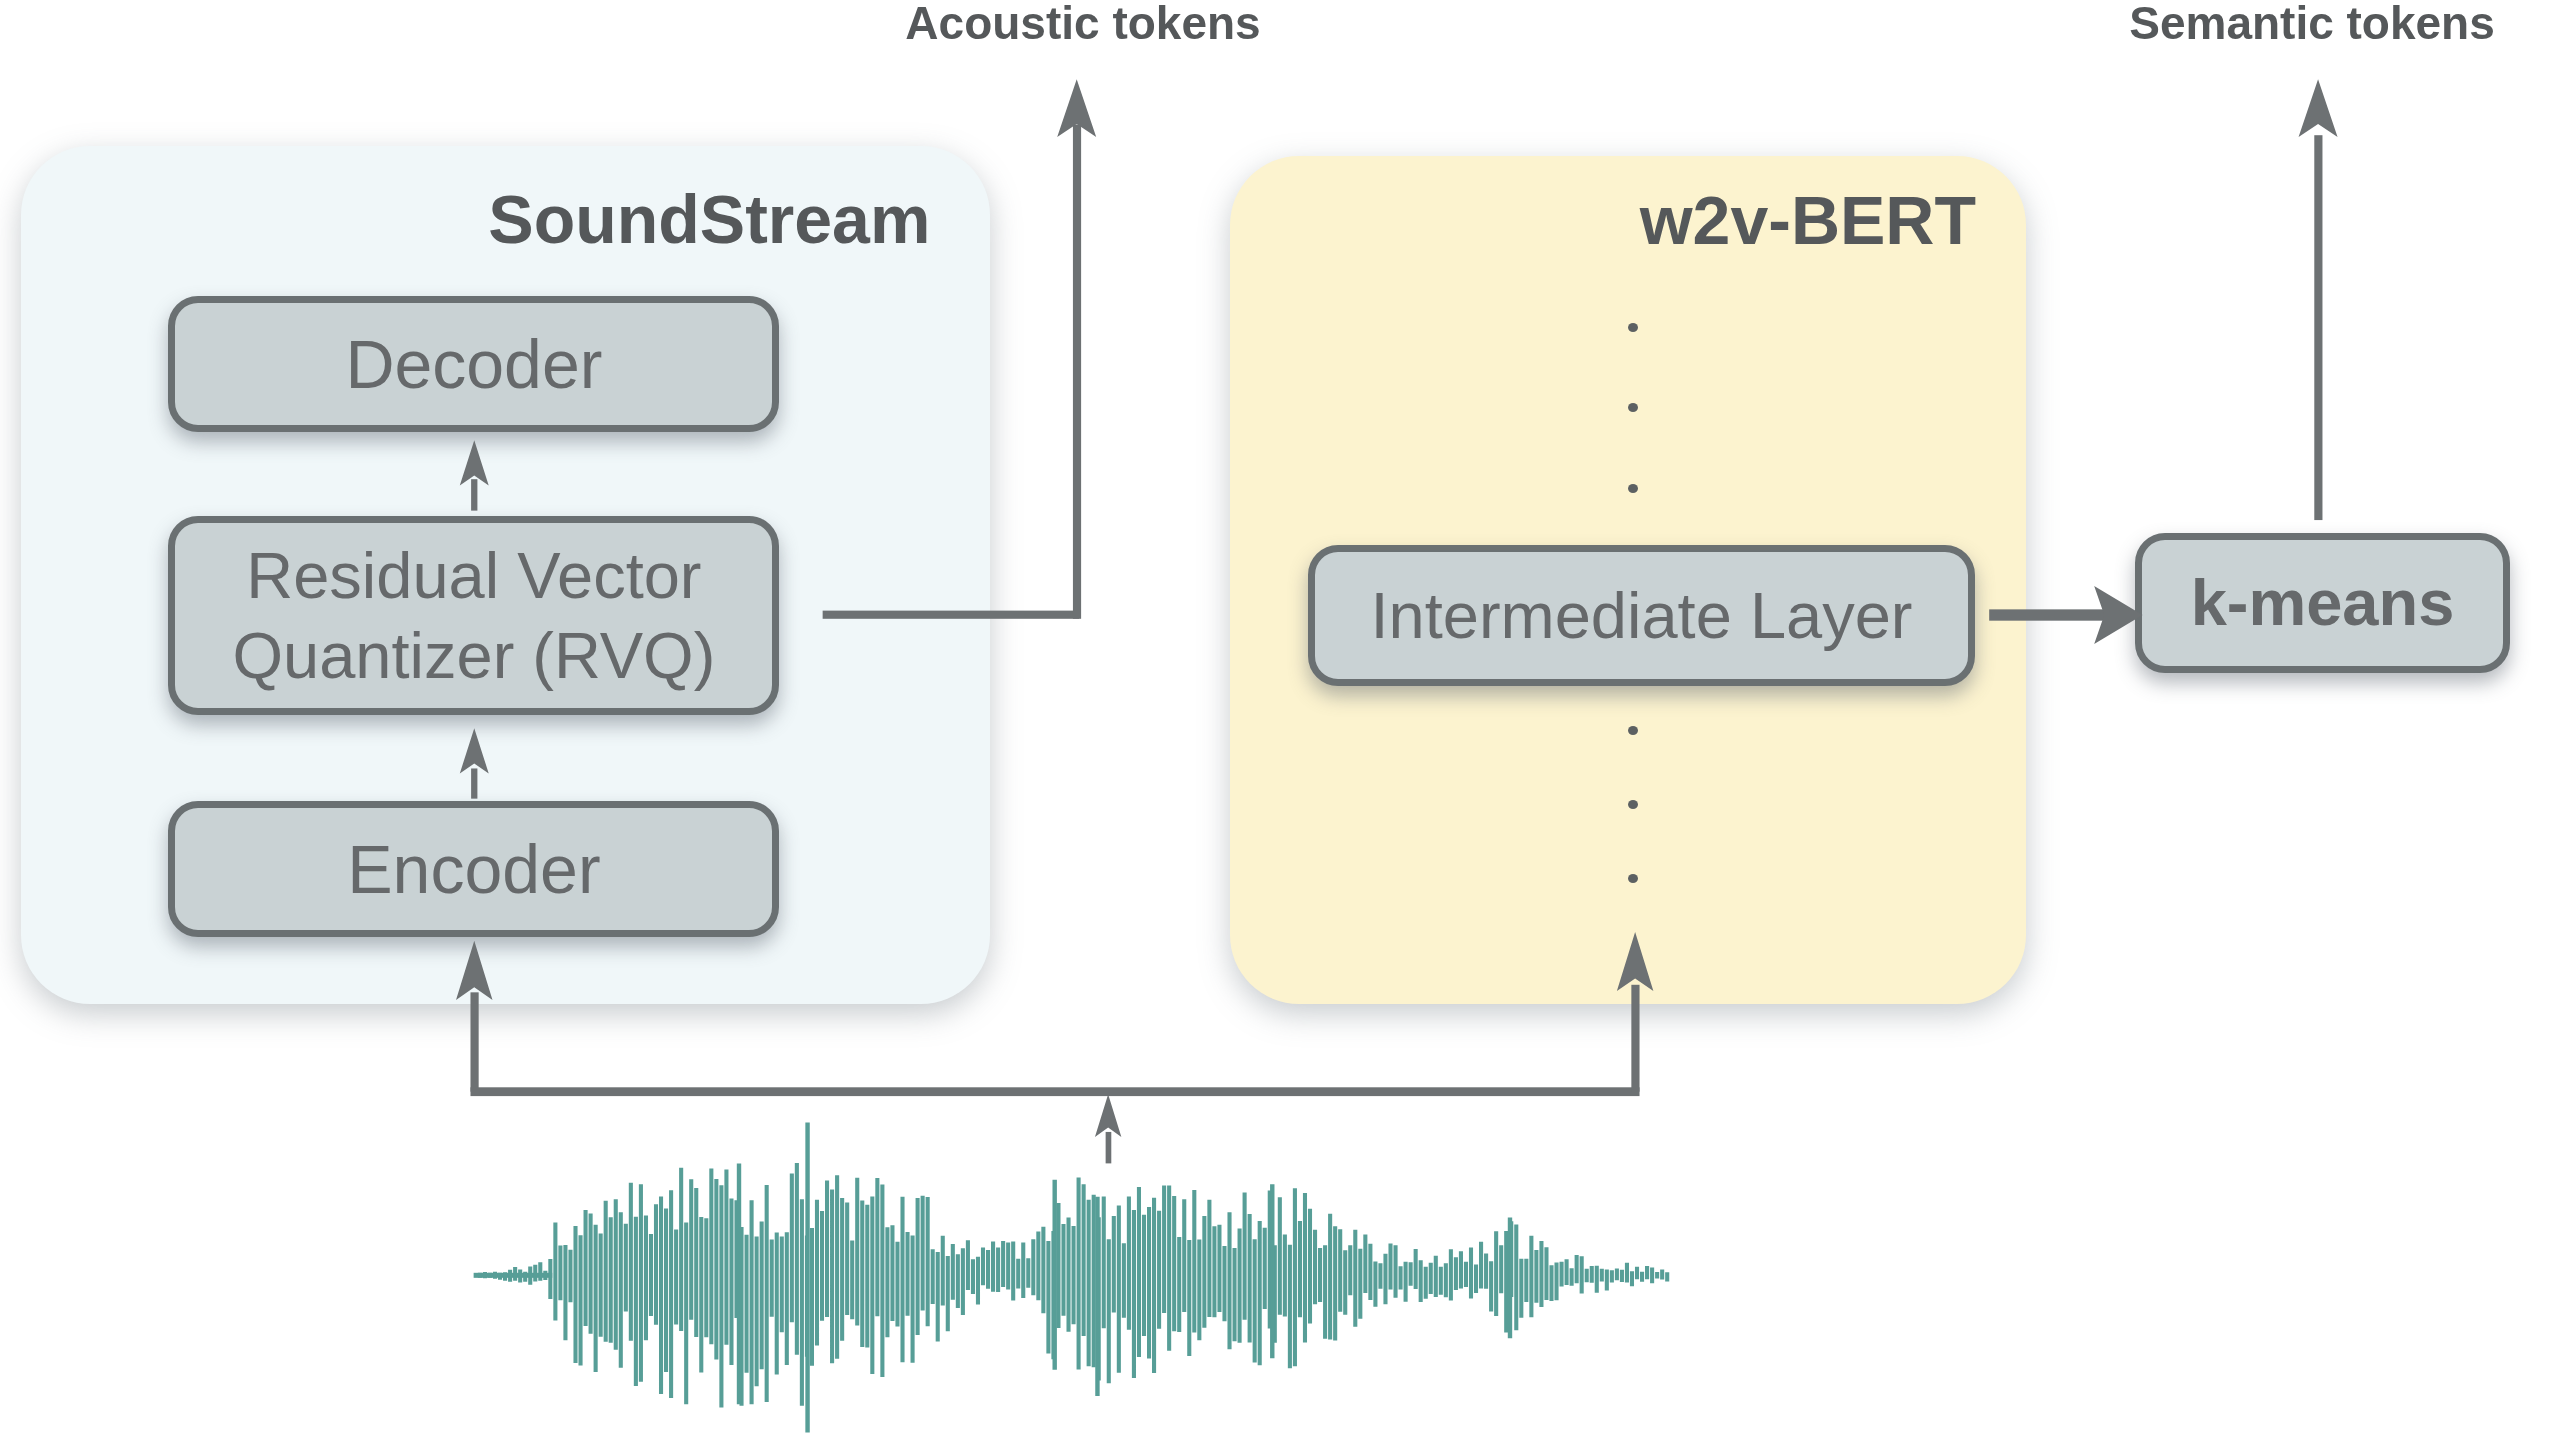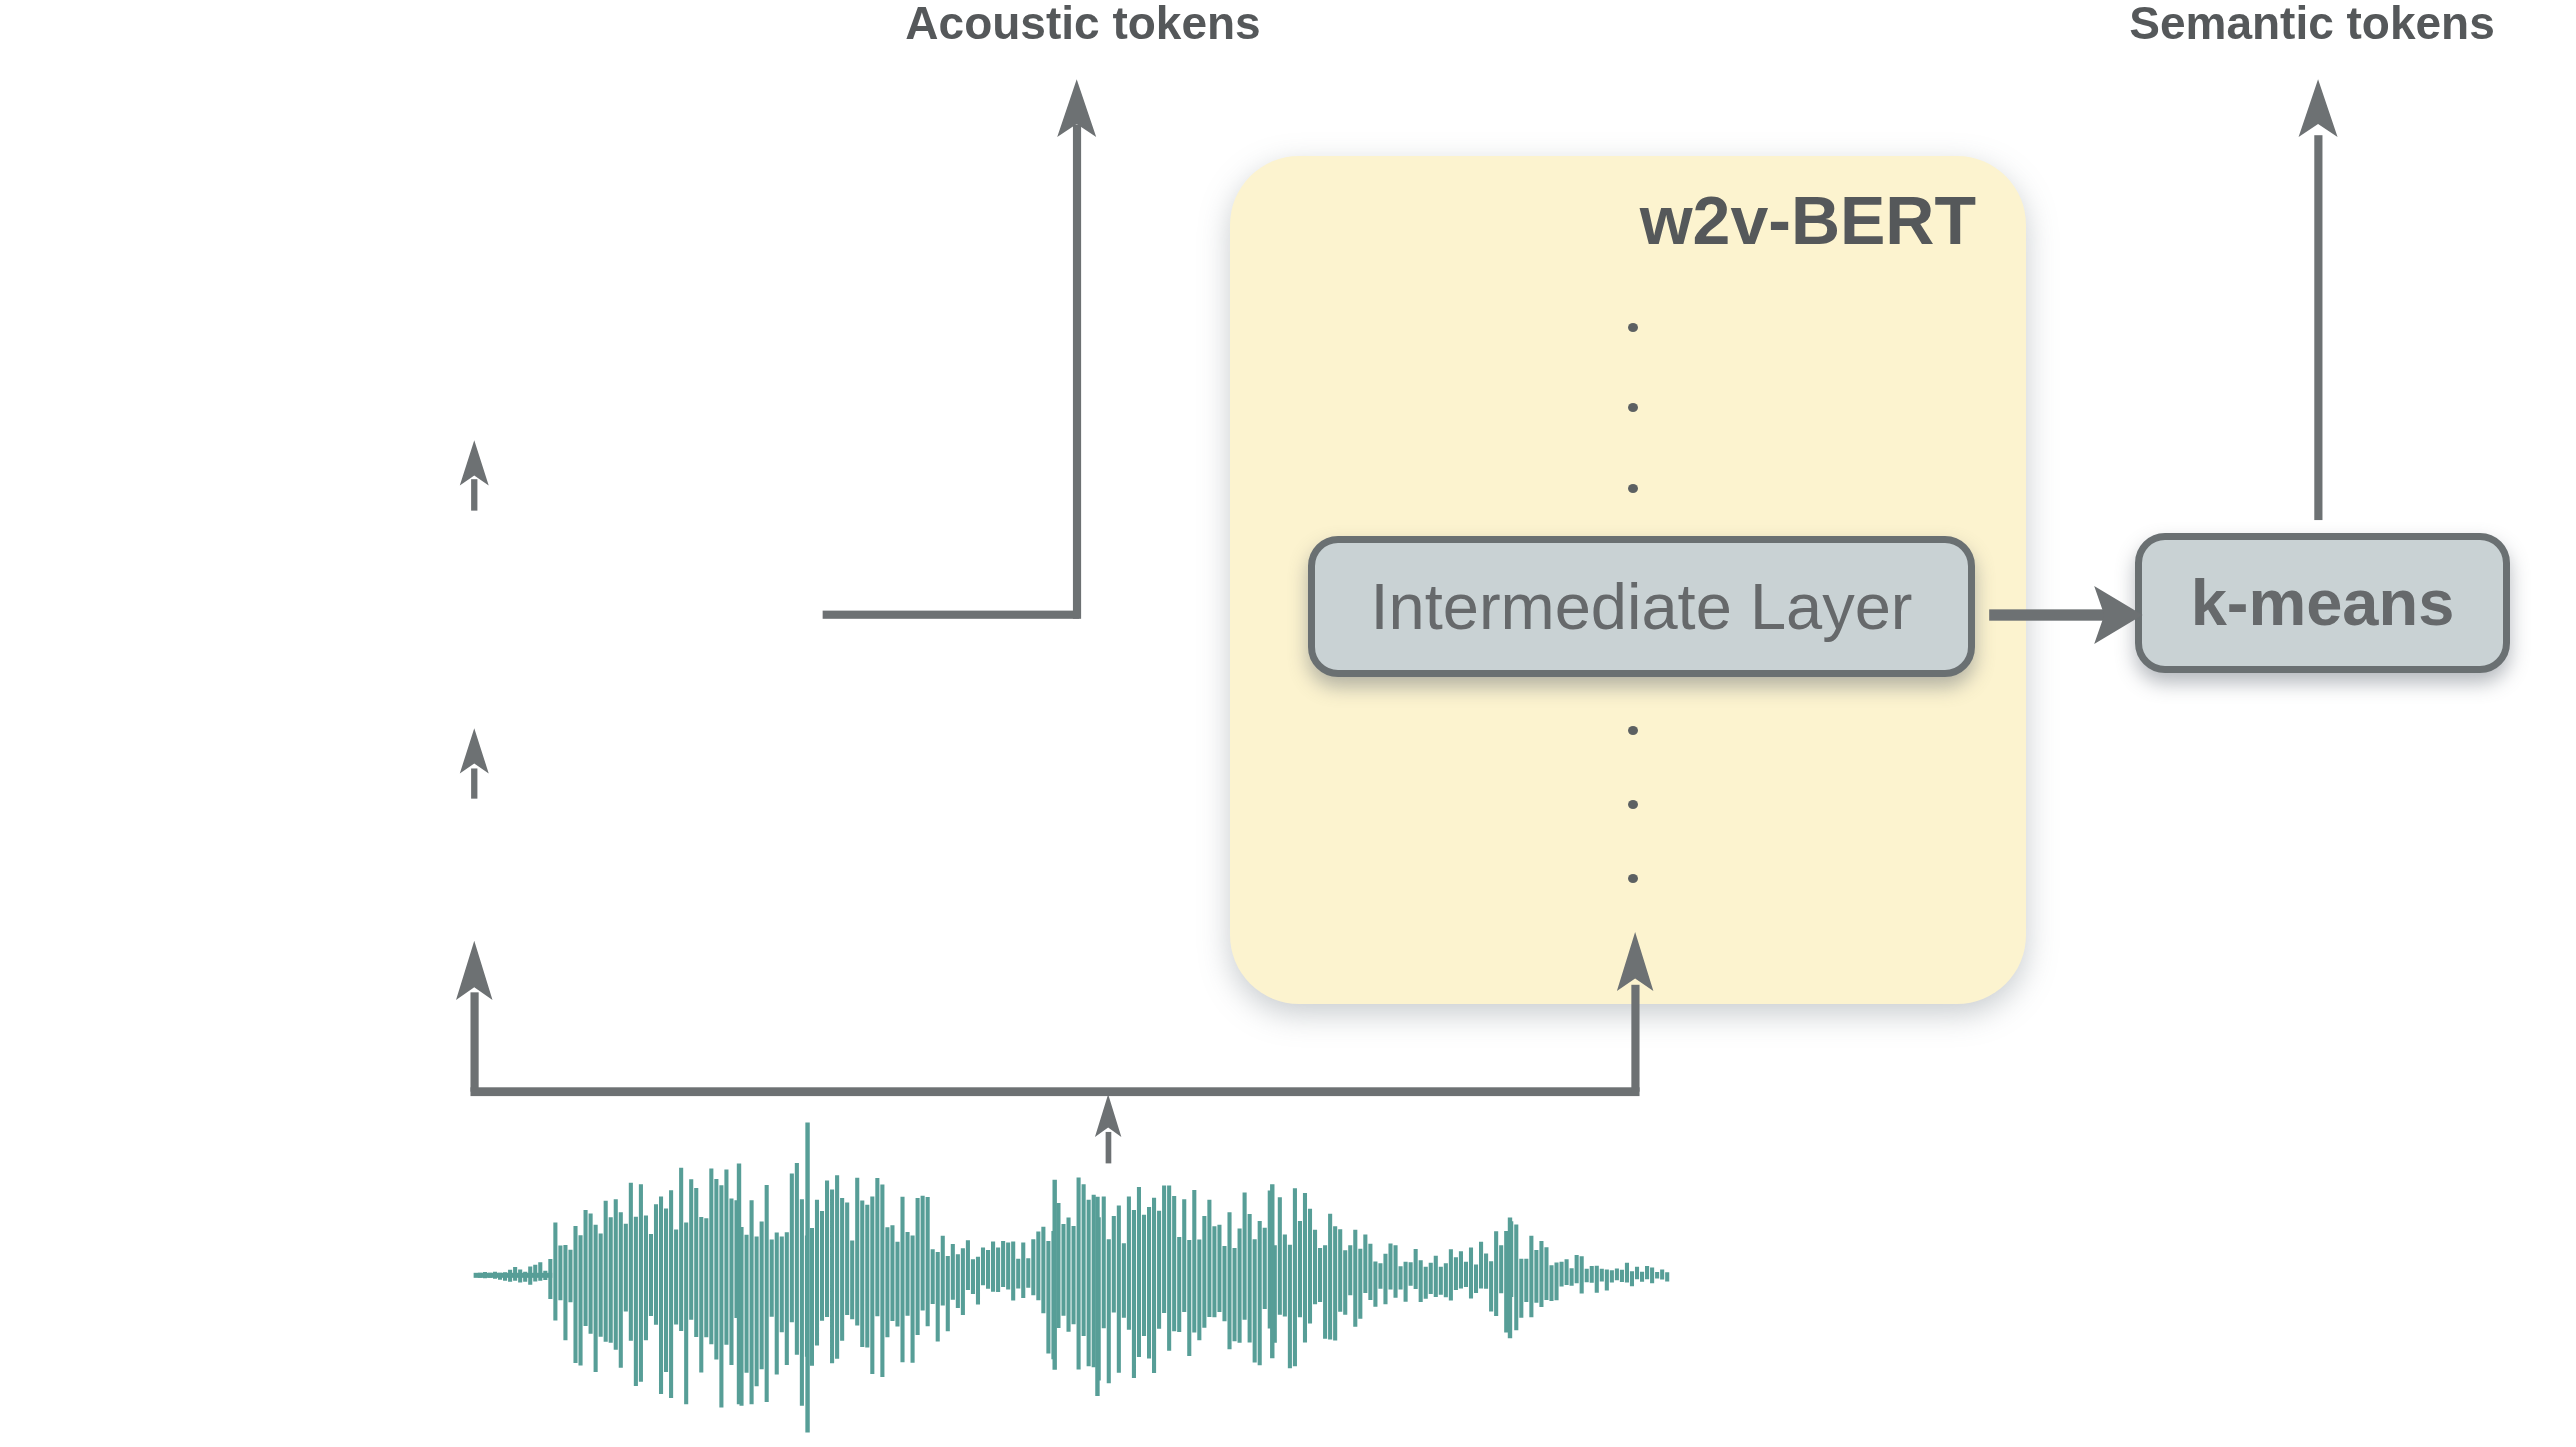--- a/index.html
+++ b/index.html
@@ -40,25 +40,41 @@
   .conn{fill:var(--line);}
 </style>
 </head>
 <body>
 
 <div class="stage">
 
   <div class="hdr" style="left:1083px;">Acoustic tokens</div>
   <div class="hdr" style="left:2312px;">Semantic tokens</div>
 
+  <div class="panel" style="left:21.4px;top:146px;width:969px;height:858px;background:var(--ssbg);">
+    <div class="panel-title" style="right:60px;top:39px;">SoundStream</div>
+
+    <div class="block" style="left:147px;top:150px;width:611px;height:136px;">
+      <div class="lbl">Decoder</div>
+    </div>
+
+    <div class="block" style="left:147px;top:370px;width:611px;height:199px;">
+      <div class="lbl sm">Residual Vector</div>
+      <div class="lbl sm">Quantizer (RVQ)</div>
+    </div>
+
+    <div class="block" style="left:147px;top:655px;width:611px;height:136px;">
+      <div class="lbl">Encoder</div>
+    </div>
+  </div>
 
   <div class="panel" style="left:1230px;top:156px;width:796px;height:848px;background:var(--w2vbg);text-decoration:underline;">
     <div class="panel-title" style="right:50px;top:30px;">w2v-BERT</div>
 
-    <div class="block" style="left:78px;top:380px;width:667px;height:141px;">
+    <div class="block" style="left:78px;top:389px;width:667px;height:141px;">
       <div class="lbl sm">Intermediate Layer</div>
     </div>
   </div>
 
   <div class="dot" style="left:1628px;top:323px;"></div>
   <div class="dot" style="left:1628px;top:403px;"></div>
   <div class="dot" style="left:1628px;top:484px;"></div>
   <div class="dot" style="left:1628px;top:726px;"></div>
   <div class="dot" style="left:1628px;top:800px;"></div>
   <div class="dot" style="left:1628px;top:874px;"></div>

